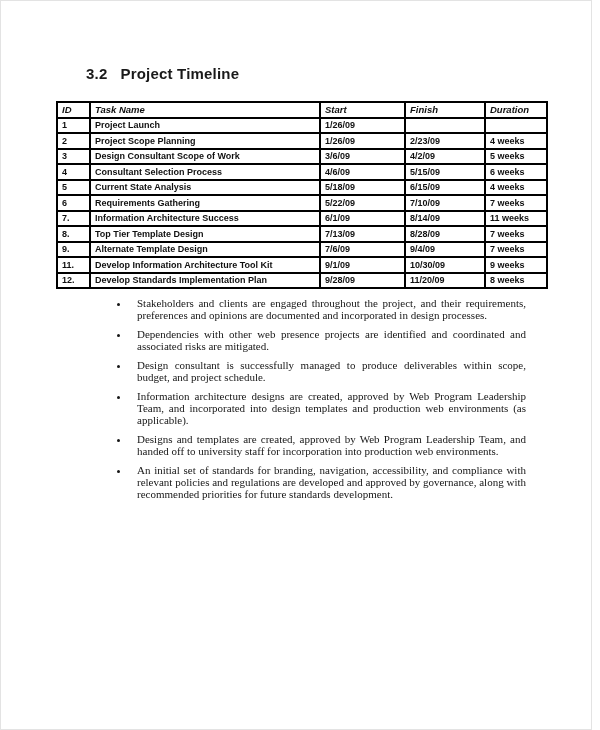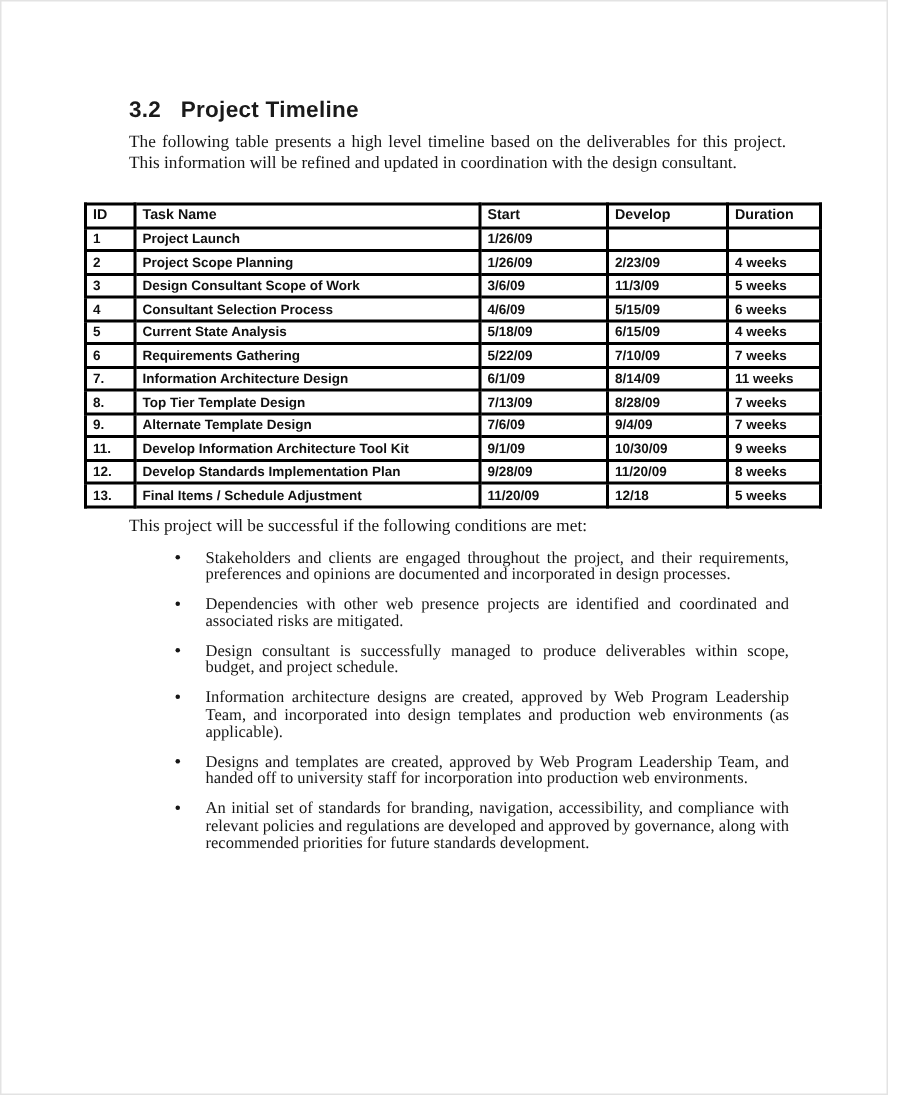--- a/index.html
+++ b/index.html
@@ -45,21 +45,21 @@
   }
   table.timeline th, table.timeline td{
     border:2px solid #000;
     height:11.5px;
     padding:1px 3px 1px 4px;
     text-align:left;
     vertical-align:middle;
     overflow:hidden;
     white-space:nowrap;
   }
-  table.timeline th{font-size:9.5px;}
+  table.timeline th{font-size:9.5px;font-style:italic;}
   ul.criteria{
     margin:9px 12px 0 110px;
     padding:0 0 0 19px;
     width:396px;
     list-style:disc outside;
   }
   ul.criteria li{
     margin:0 0 7.5px 0;
     padding-left:7px;
     font-size:11px;
@@ -69,36 +69,35 @@
 </style>
 </head>
 <body>
 
 <div class="page">
 
   <h2 class="section-heading h-32">
     <span class="h-num">3.2</span><span>Project Timeline</span>
   </h2>
 
-  <p class="body-par">The following table presents a high level timeline based on the deliverables for this project. This information will be refined and updated in coordination with the design consultant.</p>
 
   <table class="timeline">
     <colgroup>
         <col style="width: 33px;">
         <col style="width: 230px;">
         <col style="width: 85px;">
         <col style="width: 80px;">
         <col style="width: 62px;">
       </colgroup>
     <thead>
       <tr>
           <th>ID</th>
           <th>Task Name</th>
           <th>Start</th>
-          <th>Develop</th>
+          <th>Finish</th>
           <th>Duration</th>
         </tr>
     </thead>
     <tbody>
         <tr>
           <td>1</td>
           <td>Project Launch</td>
           <td>1/26/09</td>
           <td></td>
           <td></td>
@@ -107,21 +106,21 @@
           <td>2</td>
           <td>Project Scope Planning</td>
           <td>1/26/09</td>
           <td>2/23/09</td>
           <td>4 weeks</td>
         </tr>
         <tr>
           <td>3</td>
           <td>Design Consultant Scope of Work</td>
           <td>3/6/09</td>
-          <td>11/3/09</td>
+          <td>4/2/09</td>
           <td>5 weeks</td>
         </tr>
         <tr>
           <td>4</td>
           <td>Consultant Selection Process</td>
           <td>4/6/09</td>
           <td>5/15/09</td>
           <td>6 weeks</td>
         </tr>
         <tr>
@@ -133,21 +132,21 @@
         </tr>
         <tr>
           <td>6</td>
           <td>Requirements Gathering</td>
           <td>5/22/09</td>
           <td>7/10/09</td>
           <td>7 weeks</td>
         </tr>
         <tr>
           <td>7.</td>
-          <td>Information Architecture Design</td>
+          <td>Information Architecture Success</td>
           <td>6/1/09</td>
           <td>8/14/09</td>
           <td>11 weeks</td>
         </tr>
         <tr>
           <td>8.</td>
           <td>Top Tier Template Design</td>
           <td>7/13/09</td>
           <td>8/28/09</td>
           <td>7 weeks</td>
@@ -166,32 +165,24 @@
           <td>10/30/09</td>
           <td>9 weeks</td>
         </tr>
         <tr>
           <td>12.</td>
           <td>Develop Standards Implementation Plan</td>
           <td>9/28/09</td>
           <td>11/20/09</td>
           <td>8 weeks</td>
         </tr>
-        <tr>
-          <td>13.</td>
-          <td>Final Items / Schedule Adjustment</td>
-          <td>11/20/09</td>
-          <td>12/18</td>
-          <td>5 weeks</td>
-        </tr>
       </tbody>
   </table>
 
 
-  <p class="body-par intro-33">This project will be successful if the following conditions are met:</p>
 
   <ul class="criteria">
       <li>Stakeholders and clients are engaged throughout the project, and their requirements, preferences and opinions are documented and incorporated in design processes.</li>
       <li>Dependencies with other web presence projects are identified and coordinated and associated risks are mitigated.</li>
       <li>Design consultant is successfully managed to produce deliverables within scope, budget, and project schedule.</li>
       <li>Information architecture designs are created, approved by Web Program Leadership Team, and incorporated into design templates and production web environments (as applicable).</li>
       <li>Designs and templates are created, approved by Web Program Leadership Team, and handed off to university staff for incorporation into production web environments.</li>
       <li>An initial set of standards for branding, navigation, accessibility, and compliance with relevant policies and regulations are developed and approved by governance, along with recommended priorities for future standards development.</li>
     </ul>
 

